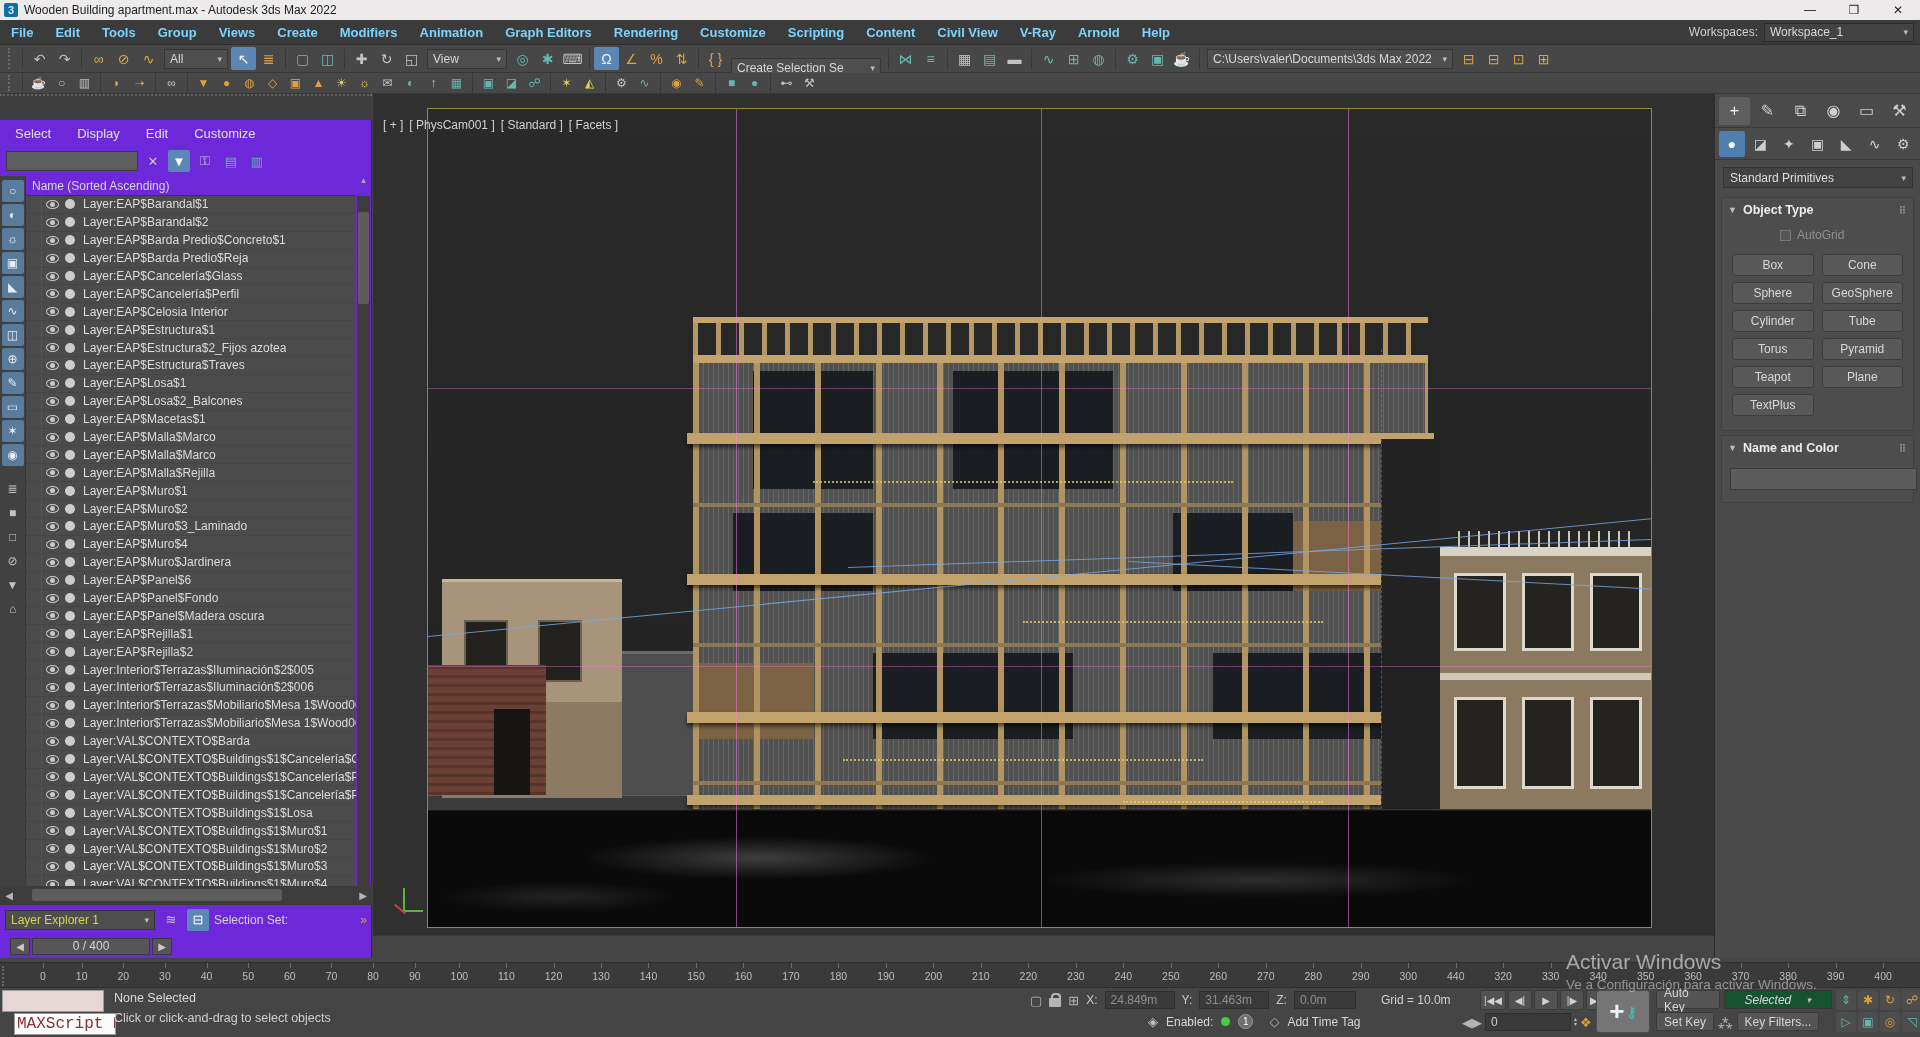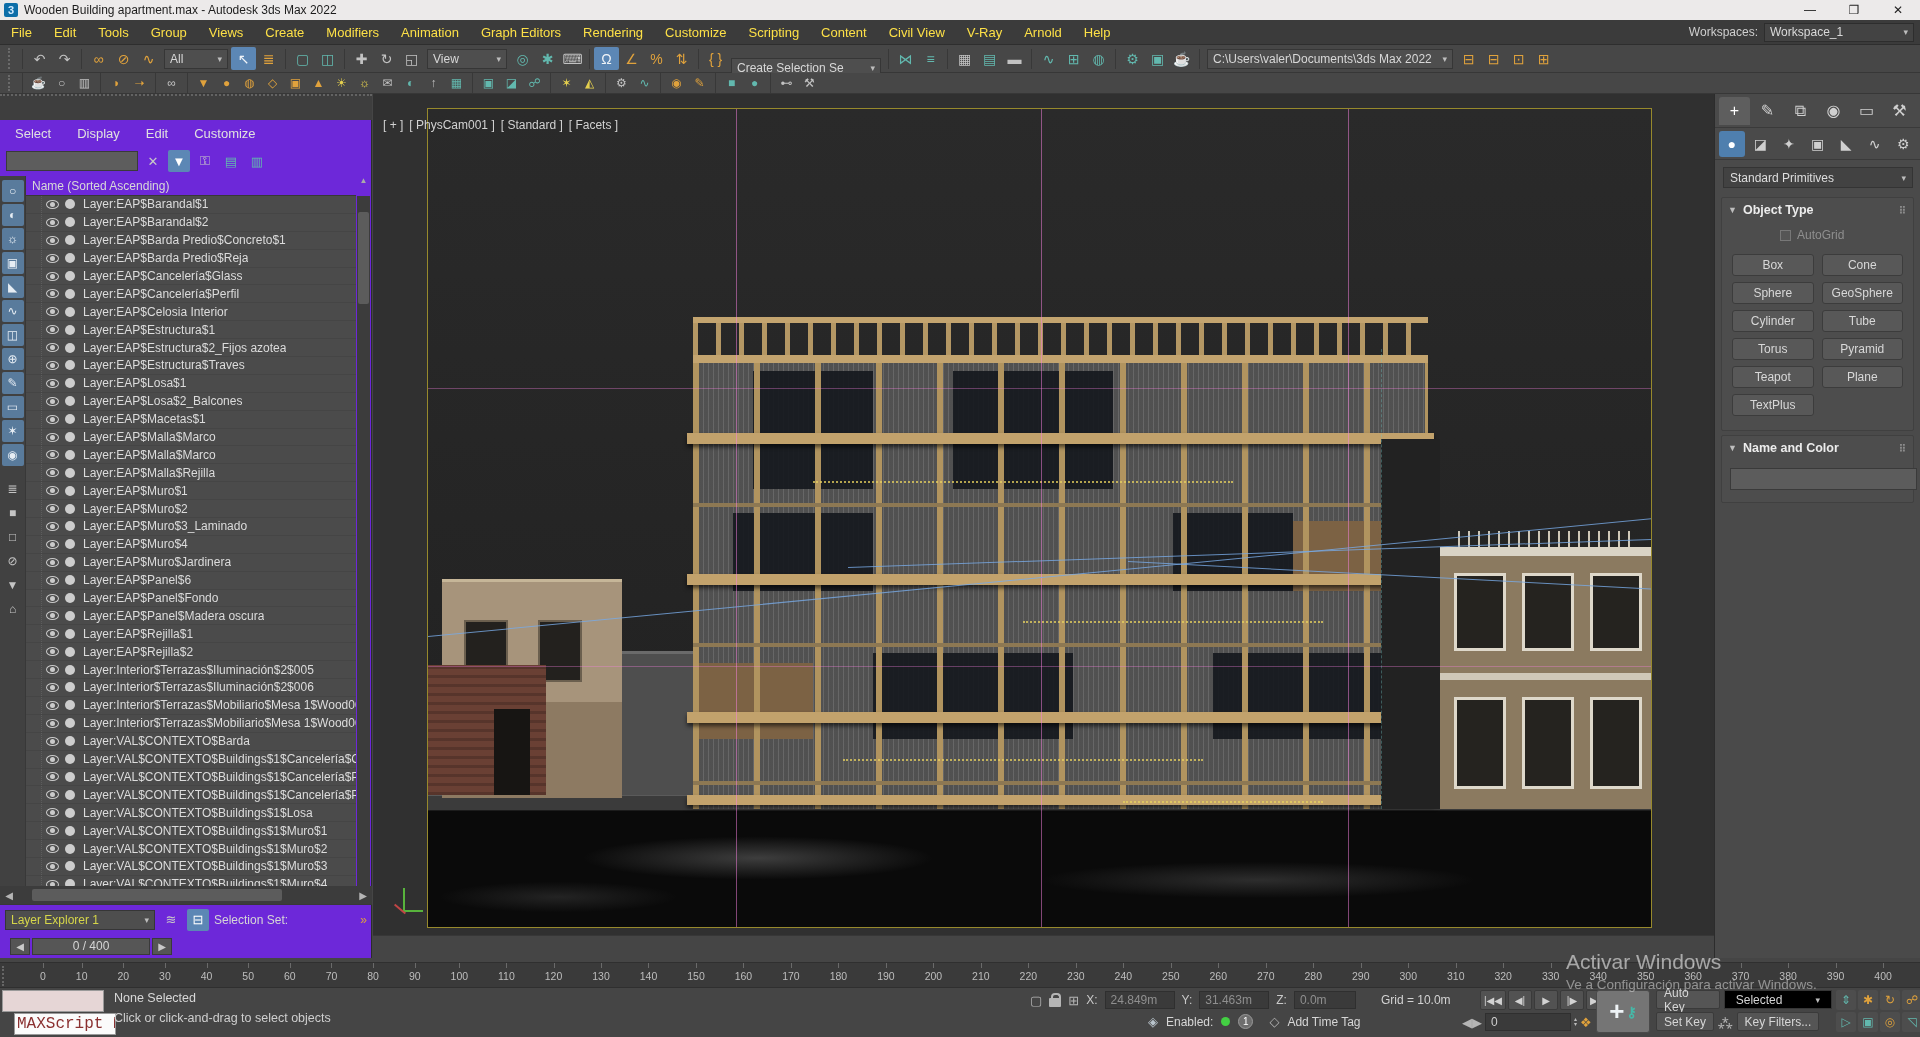--- a/index.html
+++ b/index.html
@@ -14,21 +14,21 @@
   #applogo { width:14px; height:14px; margin:0 6px 0 4px; background:#0d6ea8; color:#cfe9ff;
              font-weight:bold; font-size:11px; display:flex; align-items:center; justify-content:center; border-radius:2px;}
   #wintitle { font-size:12px; color:#1c1c1c; }
   #winbtns { margin-left:auto; display:flex; height:20px; }
   .wbtn { width:44px; height:20px; display:flex; align-items:center; justify-content:center;
           color:#222; font-size:12px; }
 
   
   #menubar { position:absolute; left:0; top:20px; width:1920px; height:25px; background:#3b3b3b;
              display:flex; align-items:center; border-bottom:1px solid #2e2e2e; }
-  .mitem { padding:0 11px; font-size:13px; color:#fde047; height:25px; display:flex; align-items:center; }
+  .mitem { padding:0 11px; font-size:13px; color:#7dd3fc; height:25px; display:flex; align-items:center;font-weight:bold; }
   #wsarea { margin-left:auto; display:flex; align-items:center; gap:6px; padding-right:6px; }
   #wslabel { color:#cfcfcf; }
   #wsdd { width:150px; height:19px; background:#434343; border:1px solid #2d2d2d; display:flex;
           align-items:center; padding:0 5px; color:#dadada; }
   #wsdd .ddarrow { margin-left:auto; }
 
   
   .tbar { position:absolute; left:0; width:1920px; background:#474747; display:flex; align-items:center;
           border-bottom:1px solid #373737; padding-left:8px; }
   #toolbar1 { top:45px; height:28px; }
@@ -214,22 +214,22 @@
               display:flex; align-items:center; padding:0 5px; }
   #framespin { display:flex; flex-direction:column; font-size:6px; color:#bbb; line-height:5px; }
   #bigkey { position:absolute; left:1596px; top:2px; width:54px; height:43px; background:#757575;
             border:1px solid #4a4a4a; border-radius:3px; color:#eef3f6; font-size:26px; font-weight:bold;
             display:flex; align-items:center; justify-content:center; }
   #bigkey span.k { color:#46b8a8; font-size:14px; margin-left:2px; }
   #keysarea { position:absolute; left:1656px; top:2px; width:176px; }
   .krow { display:flex; gap:4px; margin-bottom:3px; align-items:center; }
   .kbtn { height:19px; background:#555; border:1px solid #3a3a3a; border-radius:2px; color:#d6d6d6;
           display:flex; align-items:center; justify-content:center; padding:0 7px; }
-  #seldd { width:110px; height:19px; background:#000000; border:1px solid #363636; display:flex;
-           align-items:center; padding:0 11px; color:#d6d6d6; }
+  #seldd { width:110px; height:19px; background:#14532d; border:1px solid #363636; display:flex;
+           align-items:center; padding:0 20px; color:#d6d6d6;font-style:italic; }
   #navcluster { position:absolute; left:1836px; top:2px; width:82px; display:grid;
                 grid-template-columns:repeat(4,20px); gap:2px; }
   .nico { width:20px; height:20px; display:flex; align-items:center; justify-content:center;
           font-size:12px; color:#62b8ae; background:#4d4d4d; border-radius:2px; }
   .nico.or { color:#e0a23c; }
 
   
   #watermark { position:absolute; left:1566px; top:950px; z-index:50; color:rgba(255,255,255,.55); pointer-events:none; }
   #wm1 { font-size:21px; }
   #wm2 { font-size:13.5px; color:rgba(255,255,255,.45); margin-top:3px; }
@@ -864,21 +864,21 @@
         <span class="tick">210</span>
         <span class="tick">220</span>
         <span class="tick">230</span>
         <span class="tick">240</span>
         <span class="tick">250</span>
         <span class="tick">260</span>
         <span class="tick">270</span>
         <span class="tick">280</span>
         <span class="tick">290</span>
         <span class="tick">300</span>
-        <span class="tick">310</span>
+        <span class="tick">440</span>
         <span class="tick">320</span>
         <span class="tick">330</span>
         <span class="tick">340</span>
         <span class="tick">350</span>
         <span class="tick">360</span>
         <span class="tick">370</span>
         <span class="tick">380</span>
         <span class="tick">390</span>
         <span class="tick">400</span>
       </div>

